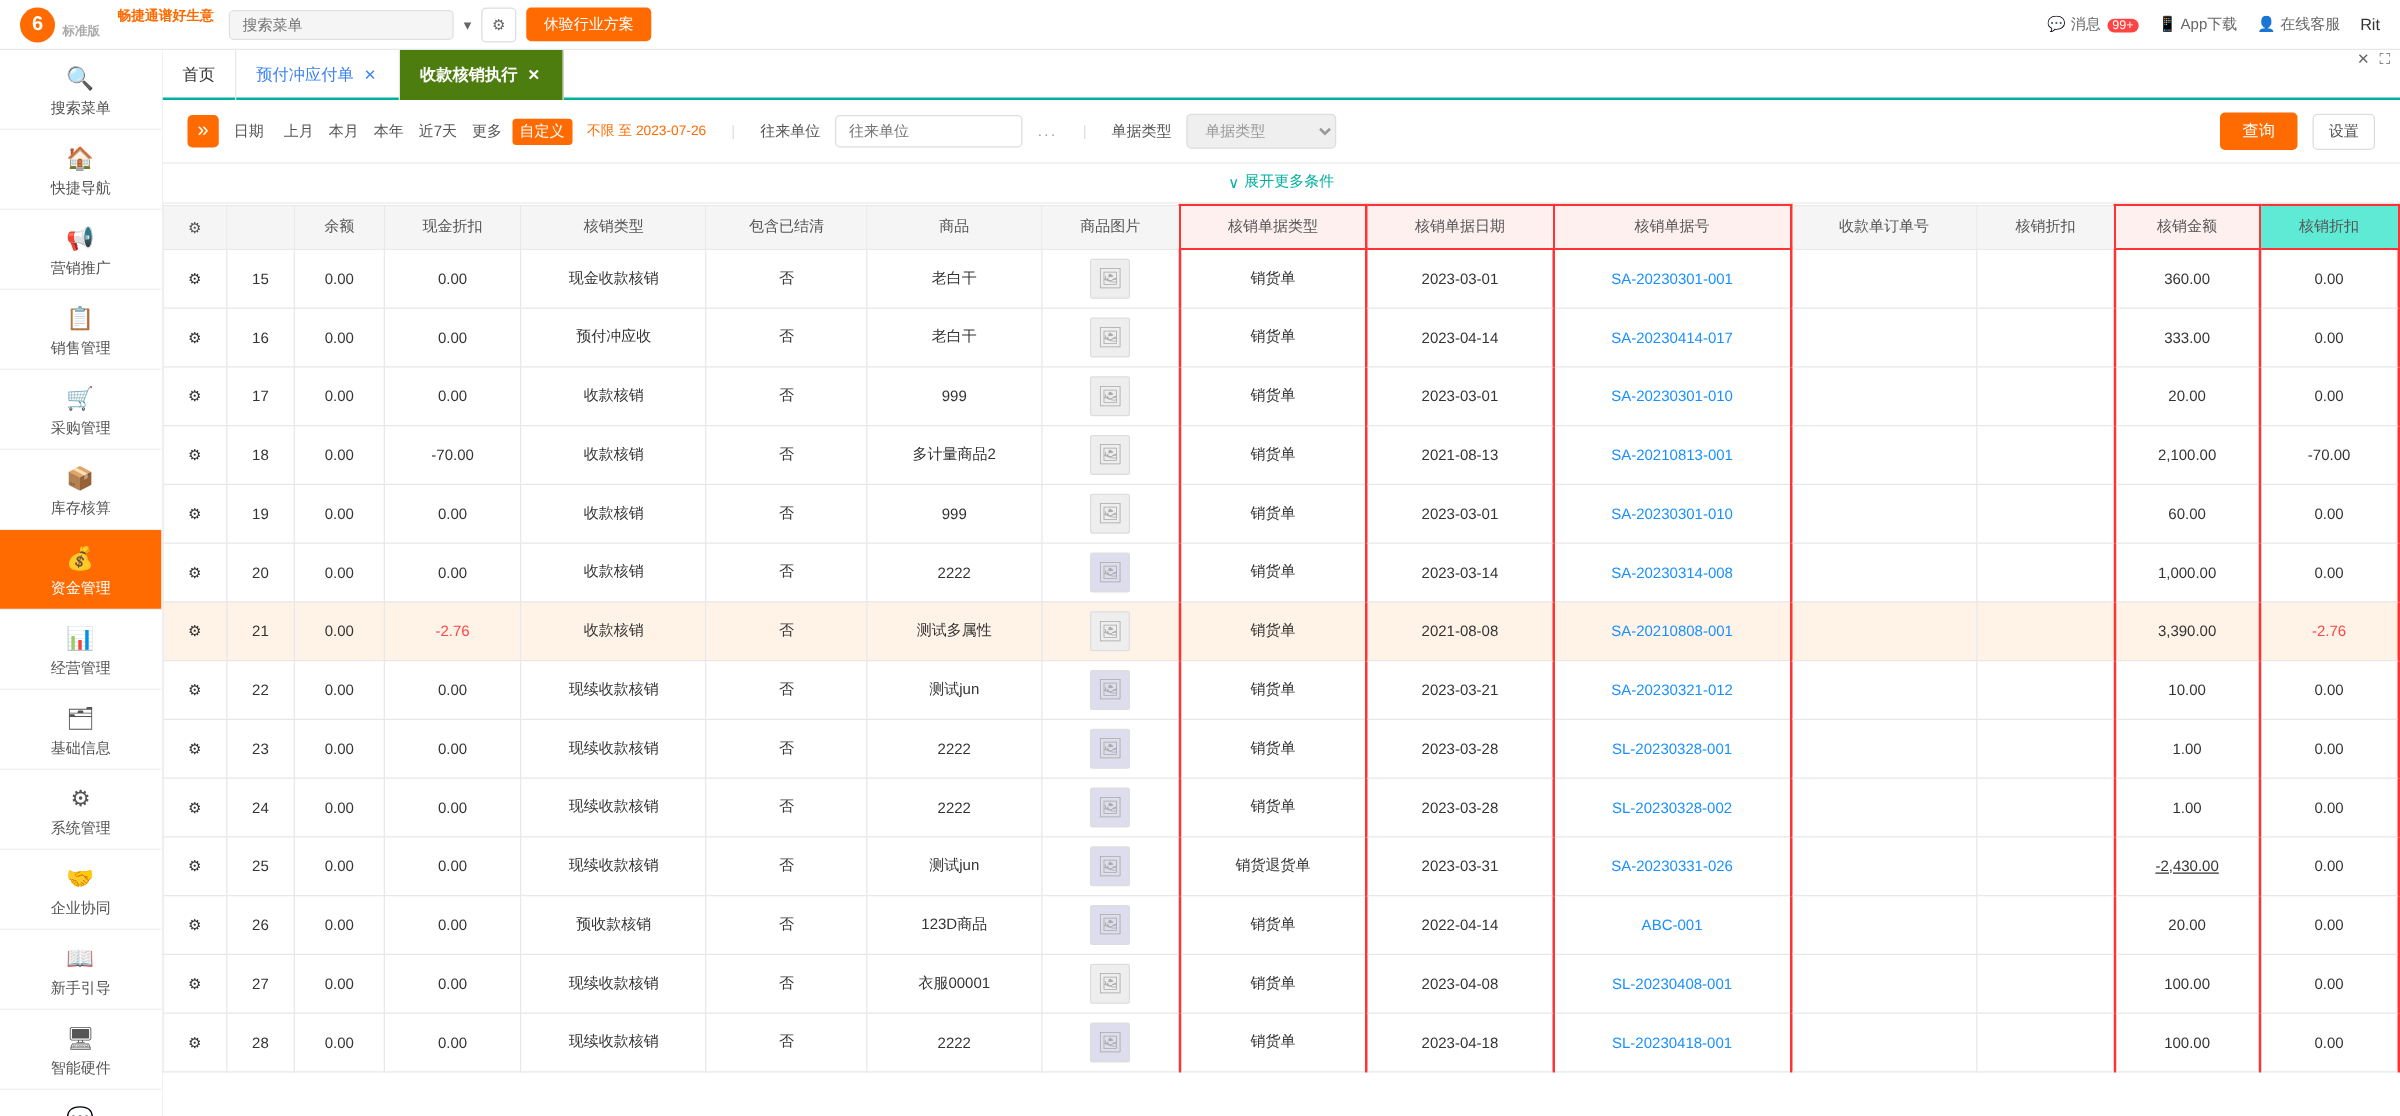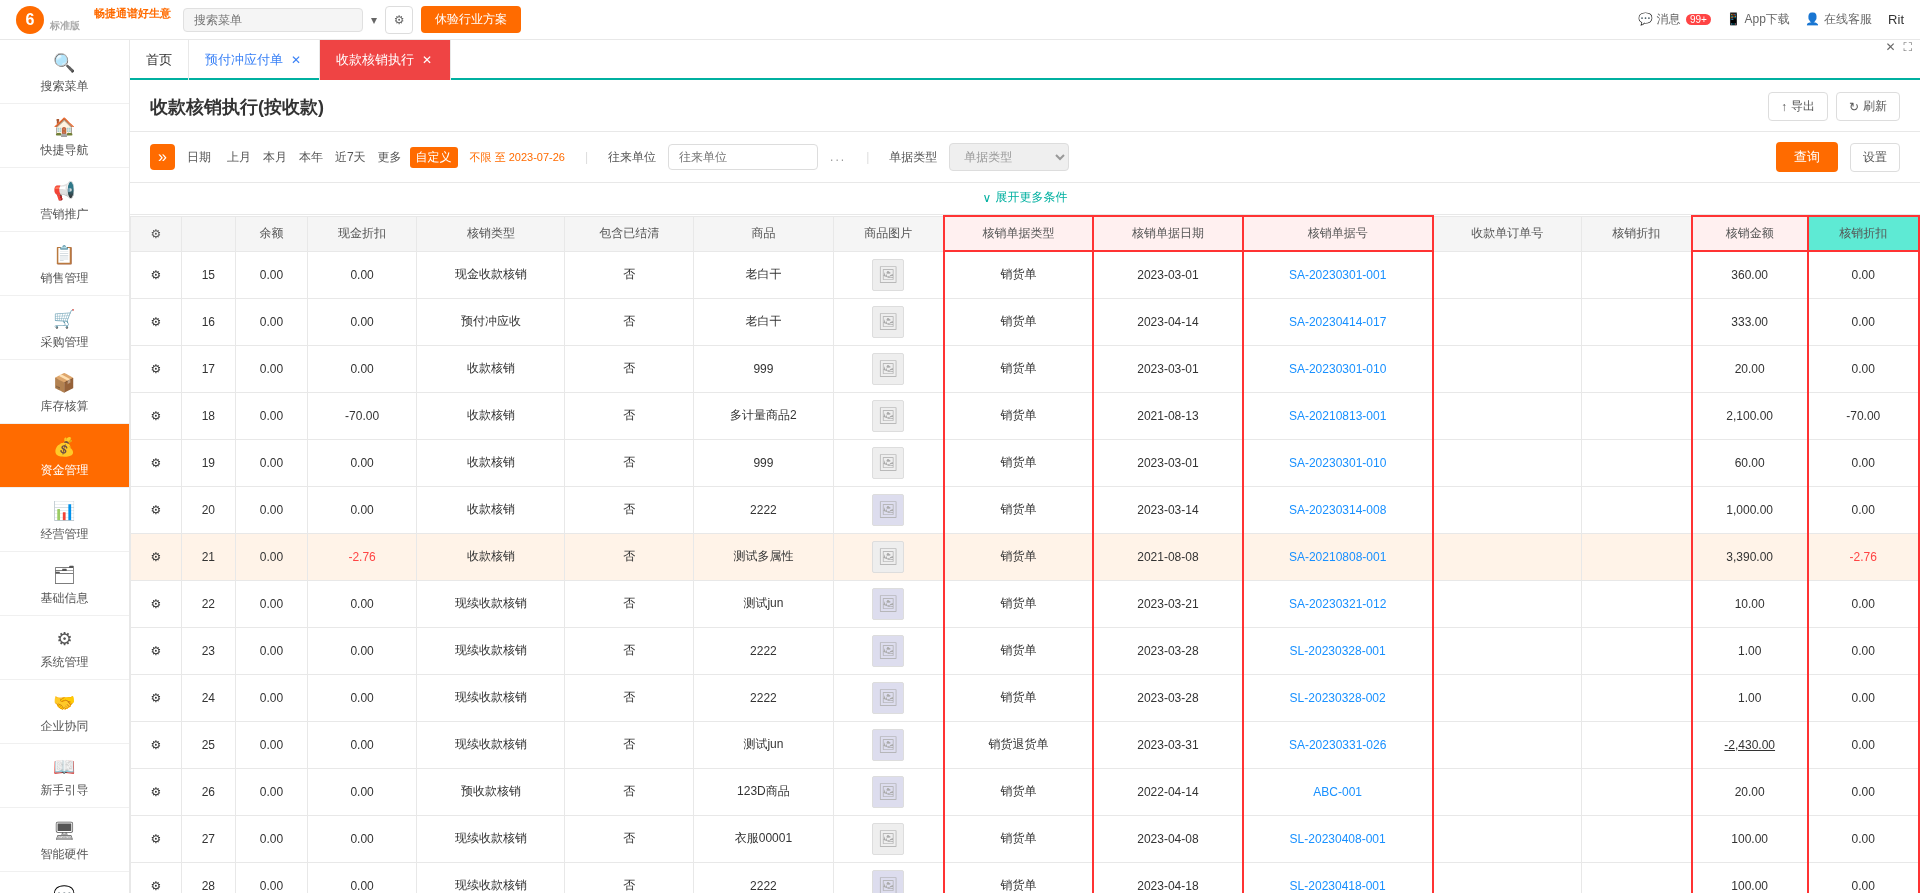--- a/index.html
+++ b/index.html
@@ -28,21 +28,21 @@
     .sidebar-item .si-icon { font-size: 18px; }
     .sidebar-item .si-label { font-size: 12px; }
 
     
     .content-area { flex: 1; display: flex; flex-direction: column; overflow: hidden; }
 
     
     .tab-bar { height: 40px; background: #fff; display: flex; align-items: flex-start; border-bottom: 2px solid #00b0a0; padding: 0; }
     .tab-item { height: 40px; display: flex; align-items: center; padding: 0 16px; cursor: pointer; color: #3b82f6; border-right: 1px solid #e8e8e8; font-size: 13px; gap: 6px; }
     .tab-item.home { color: #333; font-weight: 500; }
-    .tab-item.active { background: #ef4444; color: #fff; }
+    .tab-item.active { background: #4d7c0f; color: #fff; font-weight: bold; }
     .tab-close { cursor: pointer; font-size: 12px; padding: 2px; }
     .tab-bar-spacer { flex: 1; }
     .tab-bar-controls { display: flex; align-items: center; padding: 0 8px; gap: 8px; color: #666; }
 
     
     .page-content { flex: 1; overflow: auto; background: #f0f2f5; padding: 0; display: flex; flex-direction: column; }
 
     
     .page-header { background: #fff; padding: 12px 20px 10px; border-bottom: 1px solid #e8e8e8; display: flex; align-items: center; justify-content: space-between; }
     .page-title { font-size: 18px; font-weight: bold; color: #333; }
@@ -199,33 +199,20 @@
       </div>
       <div class="tab-bar-spacer"></div>
       <div class="tab-bar-controls">
         <span>✕</span>
         <span>⛶</span>
       </div>
     </div>
 
     <div class="page-content">
 
-      <div class="page-header">
-        <div class="page-title">收款核销执行(按收款)</div>
-        <div class="page-header-actions">
-          <button class="btn-export">
-            <span>↑</span>
-            <span>导出</span>
-          </button>
-          <button class="btn-refresh">
-            <span>↻</span>
-            <span>刷新</span>
-          </button>
-        </div>
-      </div>
 
       <div class="filter-bar">
         <button class="filter-expand-btn">»</button>
         <span class="filter-label">日期</span>
         <div class="filter-date-group">
           <button class="filter-date-btn">上月</button>
           <button class="filter-date-btn">本月</button>
           <button class="filter-date-btn">本年</button>
           <button class="filter-date-btn">近7天</button>
           <button class="filter-date-btn">更多</button>

